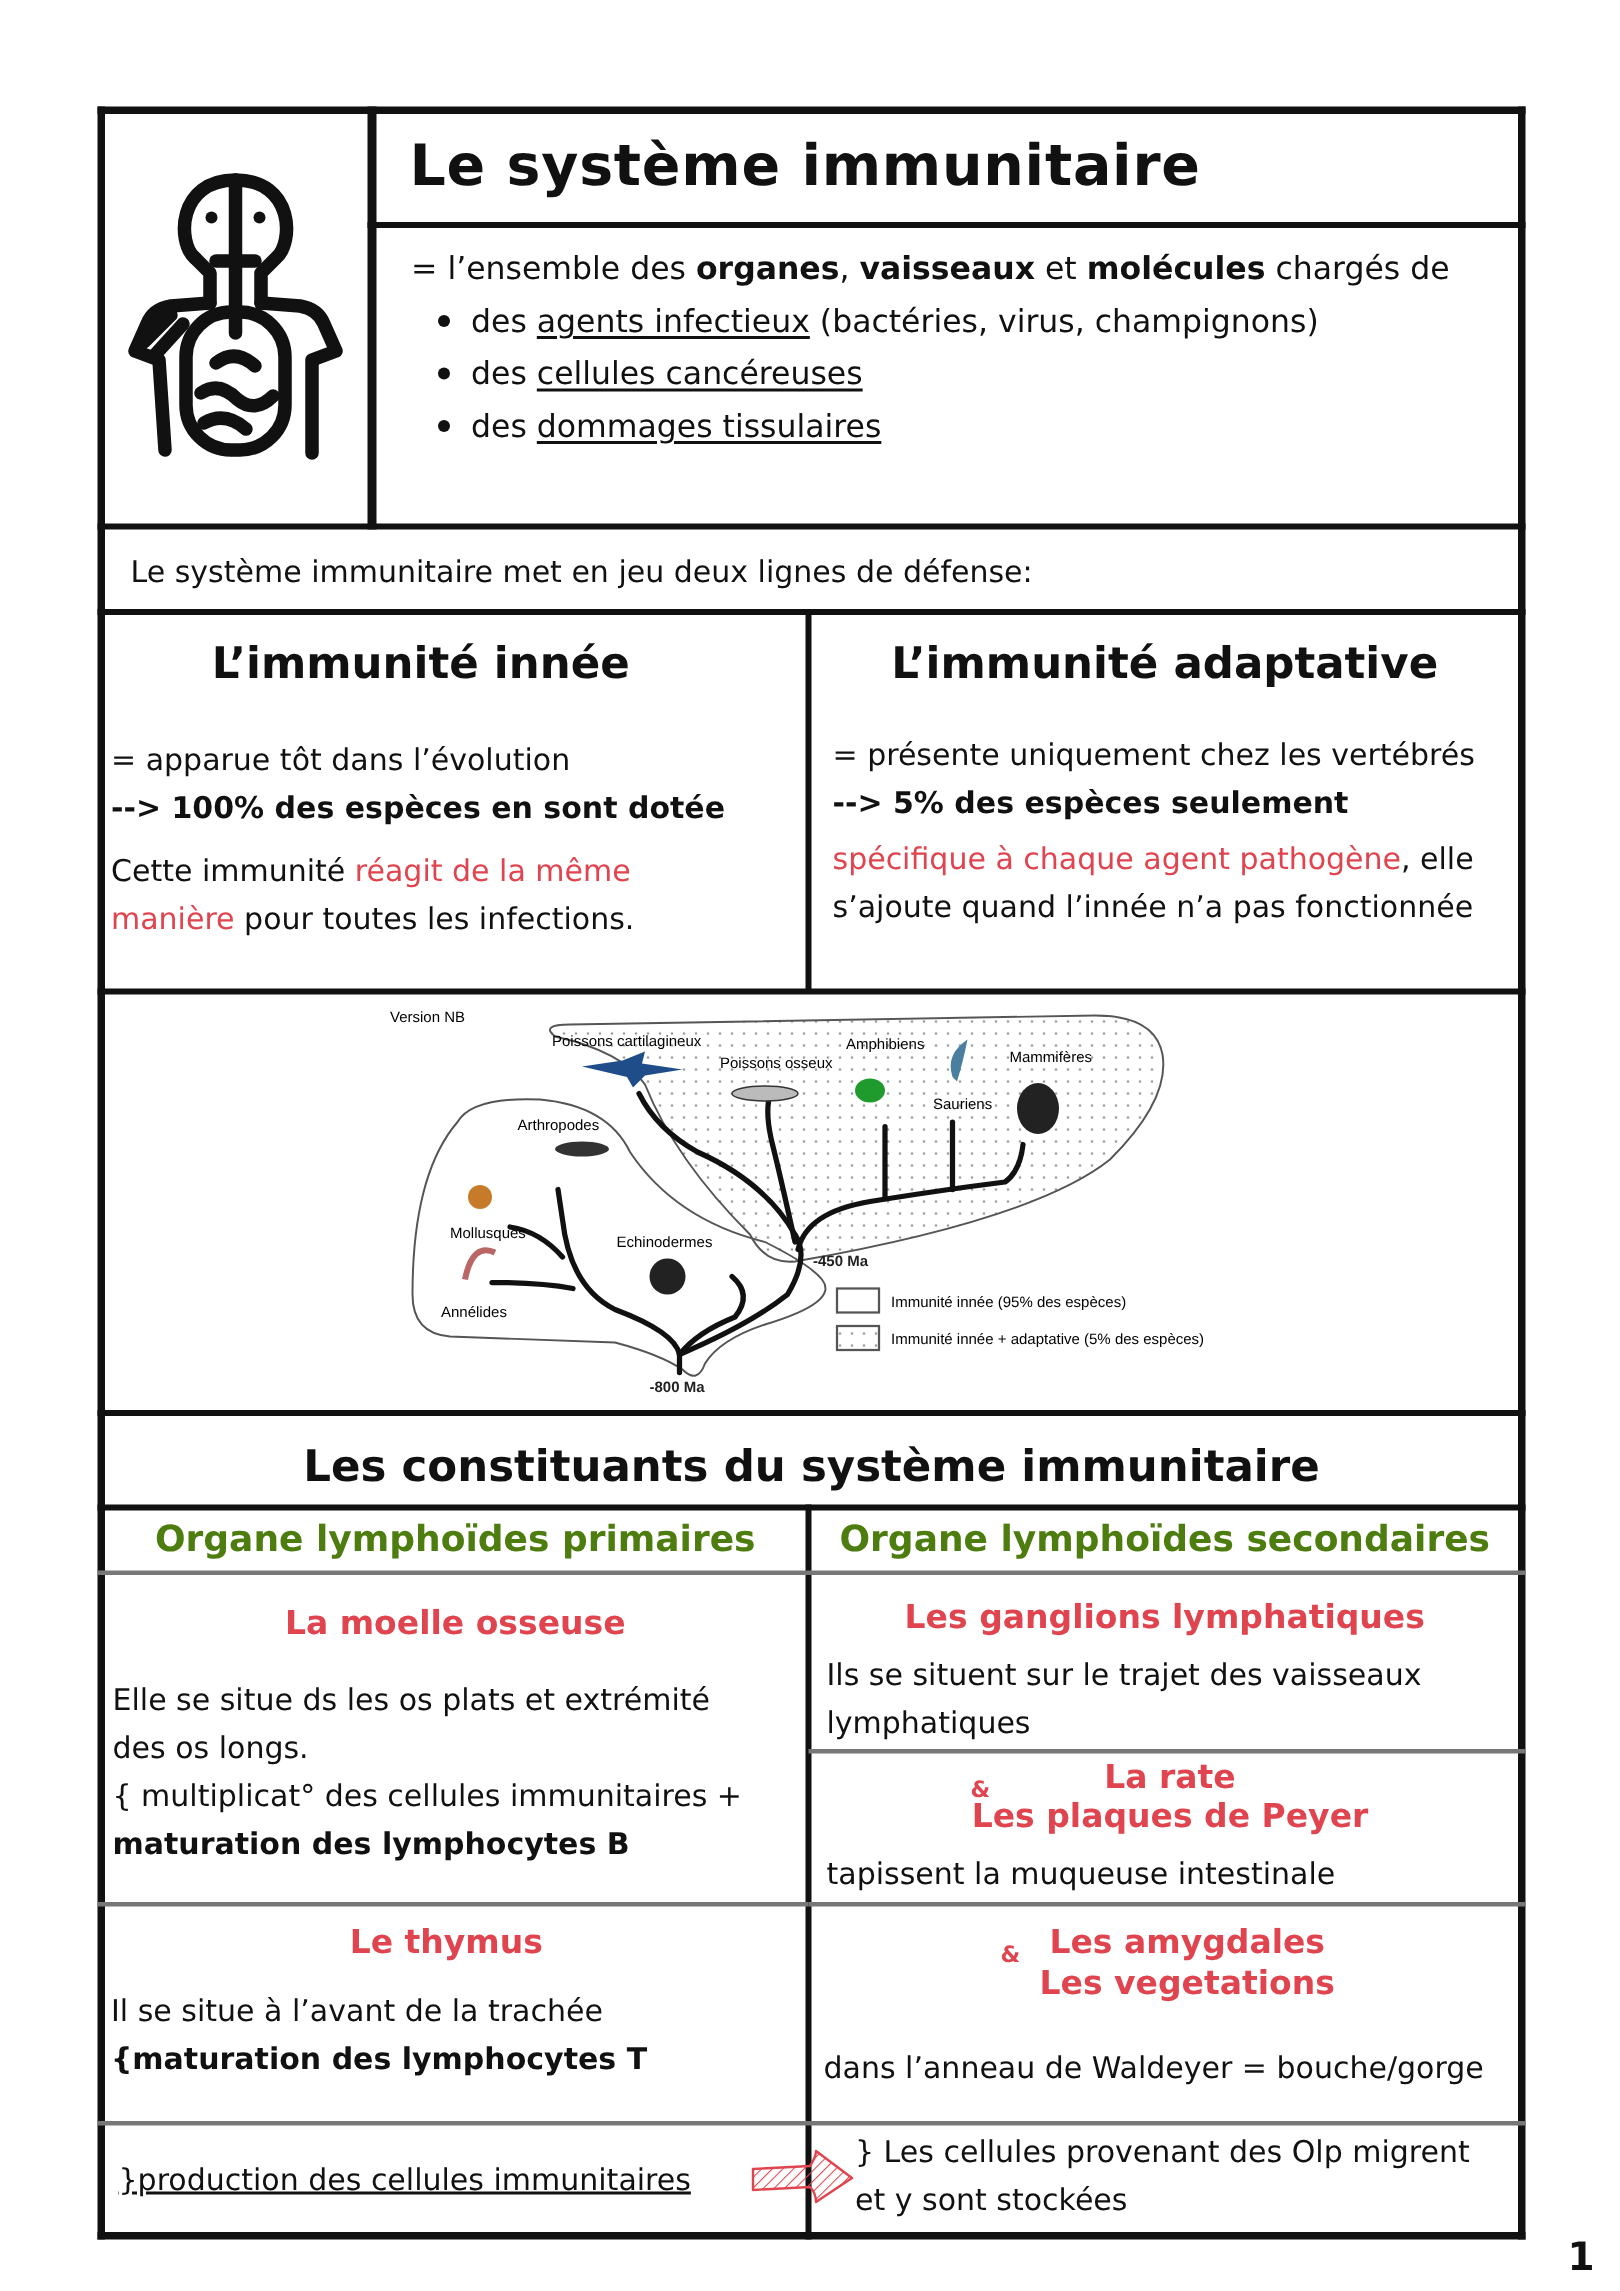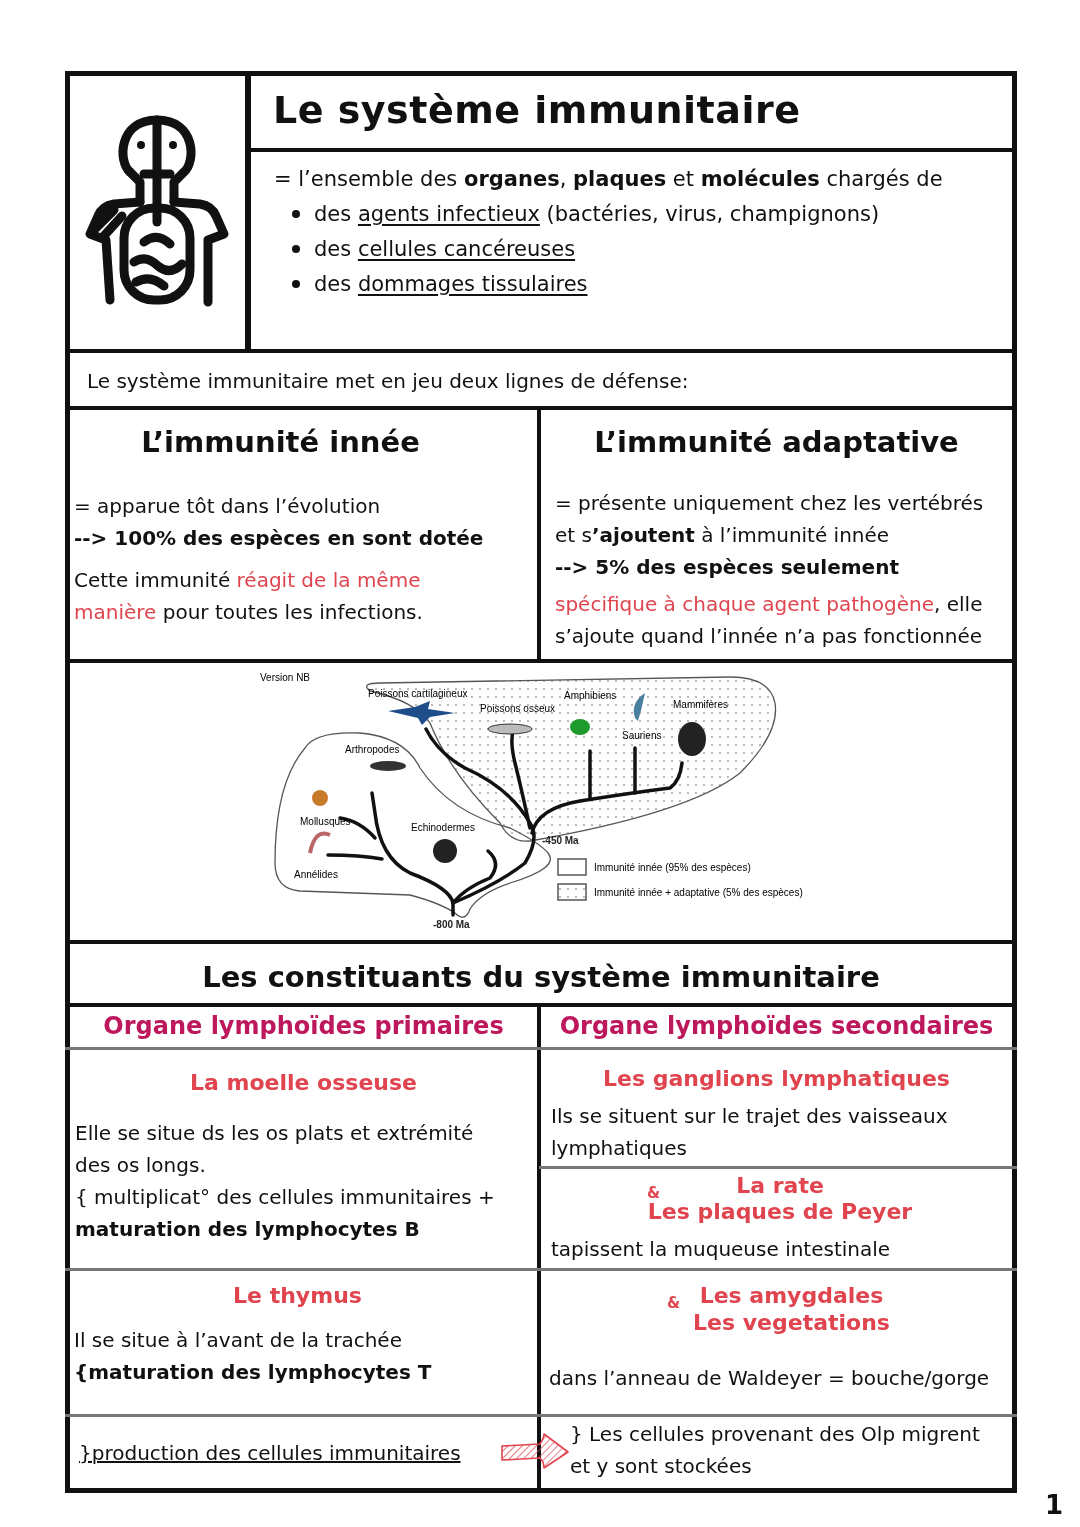--- a/index.html
+++ b/index.html
@@ -10,21 +10,21 @@
   .vline { position: absolute; background: #111; }
   .gline { position: absolute; background: #777; }
   .red { color: #e0454f; }
   .b { font-weight: bold; }
   .u { text-decoration: underline; text-underline-offset: 3px; }
   .title { font-family: "DejaVu Sans", sans-serif; font-weight: bold; font-size: 38px; letter-spacing: 0.5px; }
   .txt { font-size: 21px; line-height: 35px; }
   .txt-s { font-size: 20px; line-height: 32px; }
   .h2 { font-weight: bold; font-size: 29px; text-align: center; }
   .h3 { font-weight: bold; font-size: 22px; text-align: center; }
-  .sec-h { font-weight: bold; font-size: 24px; text-align: center; color: #be185d; }
+  .sec-h { font-weight: bold; font-size: 24px; text-align: center; color: #4d7c0f; }
   .bullet { display: inline-block; width: 8px; height: 8px; border-radius: 50%; background: #111; margin: 0 14px 3px 18px; vertical-align: middle; }
   .diag-text { font-family: "Liberation Sans", sans-serif; font-size: 10px; color: #444; }
   .page-num { font-weight: bold; font-size: 26px; }
 </style>
 </head>
 <body>
 
 <div class="hline" style="left:65px;top:71px;width:952px;height:5px;"></div>
 <div class="vline" style="left:65px;top:71px;width:5px;height:1422px;"></div>
 <div class="vline" style="left:1012px;top:71px;width:5px;height:1422px;"></div>
@@ -65,41 +65,40 @@
 
     <line x1="12" y1="116" x2="30" y2="98"></line>
     <line x1="18" y1="126" x2="38" y2="104"></line>
   </svg>
 </div>
 
 <div class="abs title" style="left:273px;top:88px;">Le système immunitaire</div>
 
 <div class="abs txt" style="left:274px;top:162px;width:735px;">
   <div>
-    <span>= l’ensemble des </span><span class="b">organes</span><span>, </span><span class="b">plaques</span><span> et </span><span class="b">molécules</span><span> chargés de</span>
+    <span>= l’ensemble des </span><span class="b">organes</span><span>, </span><span class="b">vaisseaux</span><span> et </span><span class="b">molécules</span><span> chargés de</span>
   </div>
   <div><span class="bullet"></span><span>des </span><span class="u">agents infectieux</span><span> (bactéries, virus, champignons)</span></div>
   <div><span class="bullet"></span><span>des </span><span class="u">cellules cancéreuses</span><span></span></div>
   <div><span class="bullet"></span><span>des </span><span class="u">dommages tissulaires</span><span></span></div>
 </div>
 
 <div class="abs txt-s" style="left:87px;top:365px;">Le système immunitaire met en jeu deux lignes de défense:</div>
 
 <div class="abs h2" style="left:70px;top:425px;width:421px;">L’immunité innée</div>
 <div class="abs txt-s" style="left:74px;top:490px;width:460px;">
   <div>= apparue tôt dans l’évolution</div>
   <div class="b">--&gt; 100% des espèces en sont dotée</div>
   <div style="margin-top:10px;"><span>Cette immunité </span><span class="red">réagit de la même</span></div>
   <div><span class="red">manière</span><span> pour toutes les infections.</span></div>
 </div>
 
 <div class="abs h2" style="left:541px;top:425px;width:471px;">L’immunité adaptative</div>
 <div class="abs txt-s" style="left:555px;top:487px;width:455px;">
   <div>= présente uniquement chez les vertébrés</div>
-  <div><span>et s</span><span class="b">’ajoutent</span><span> à l’immunité innée</span></div>
   <div class="b">--&gt; 5% des espèces seulement</div>
   <div style="margin-top:5px;"><span class="red">spécifique à chaque agent pathogène</span><span>, elle</span></div>
   <div>s’ajoute quand l’innée n’a pas fonctionnée</div>
 </div>
 
 <div class="abs" style="left:70px;top:663px;width:942px;height:212px;">
   <svg width="942" height="277" viewBox="0 0 942 277">
     <defs>
       <pattern id="dots" width="8" height="8" patternUnits="userSpaceOnUse">
         <circle cx="2" cy="2" r="0.9" fill="#999"></circle>

